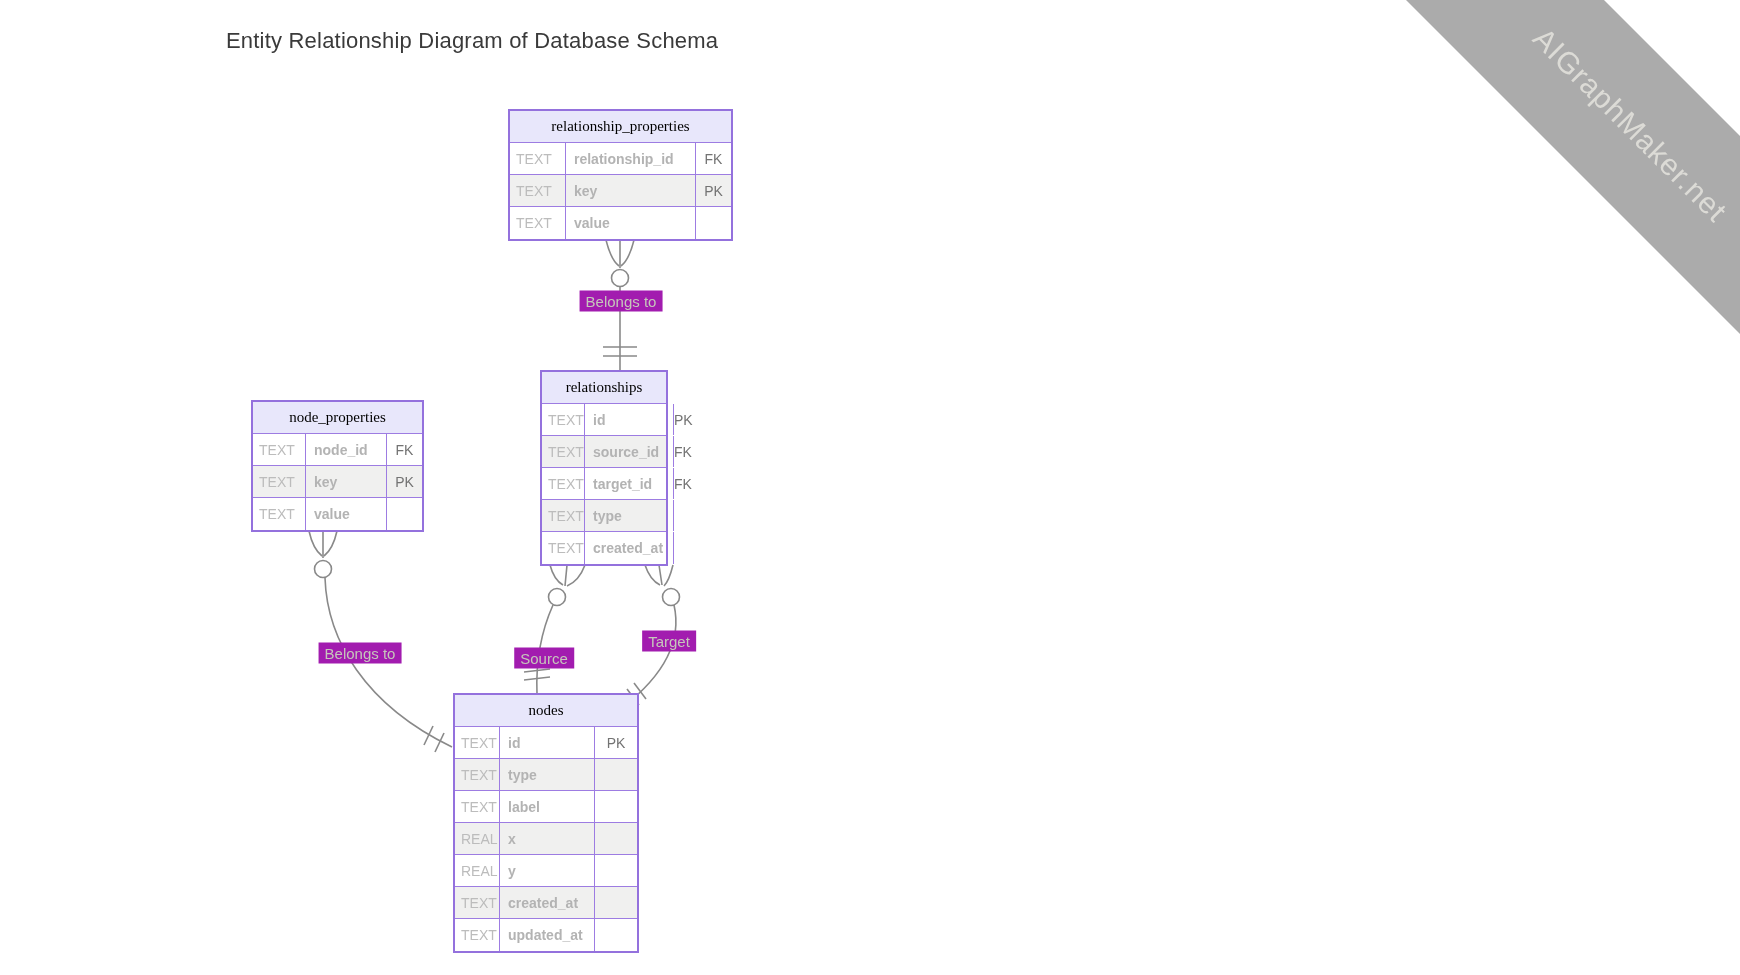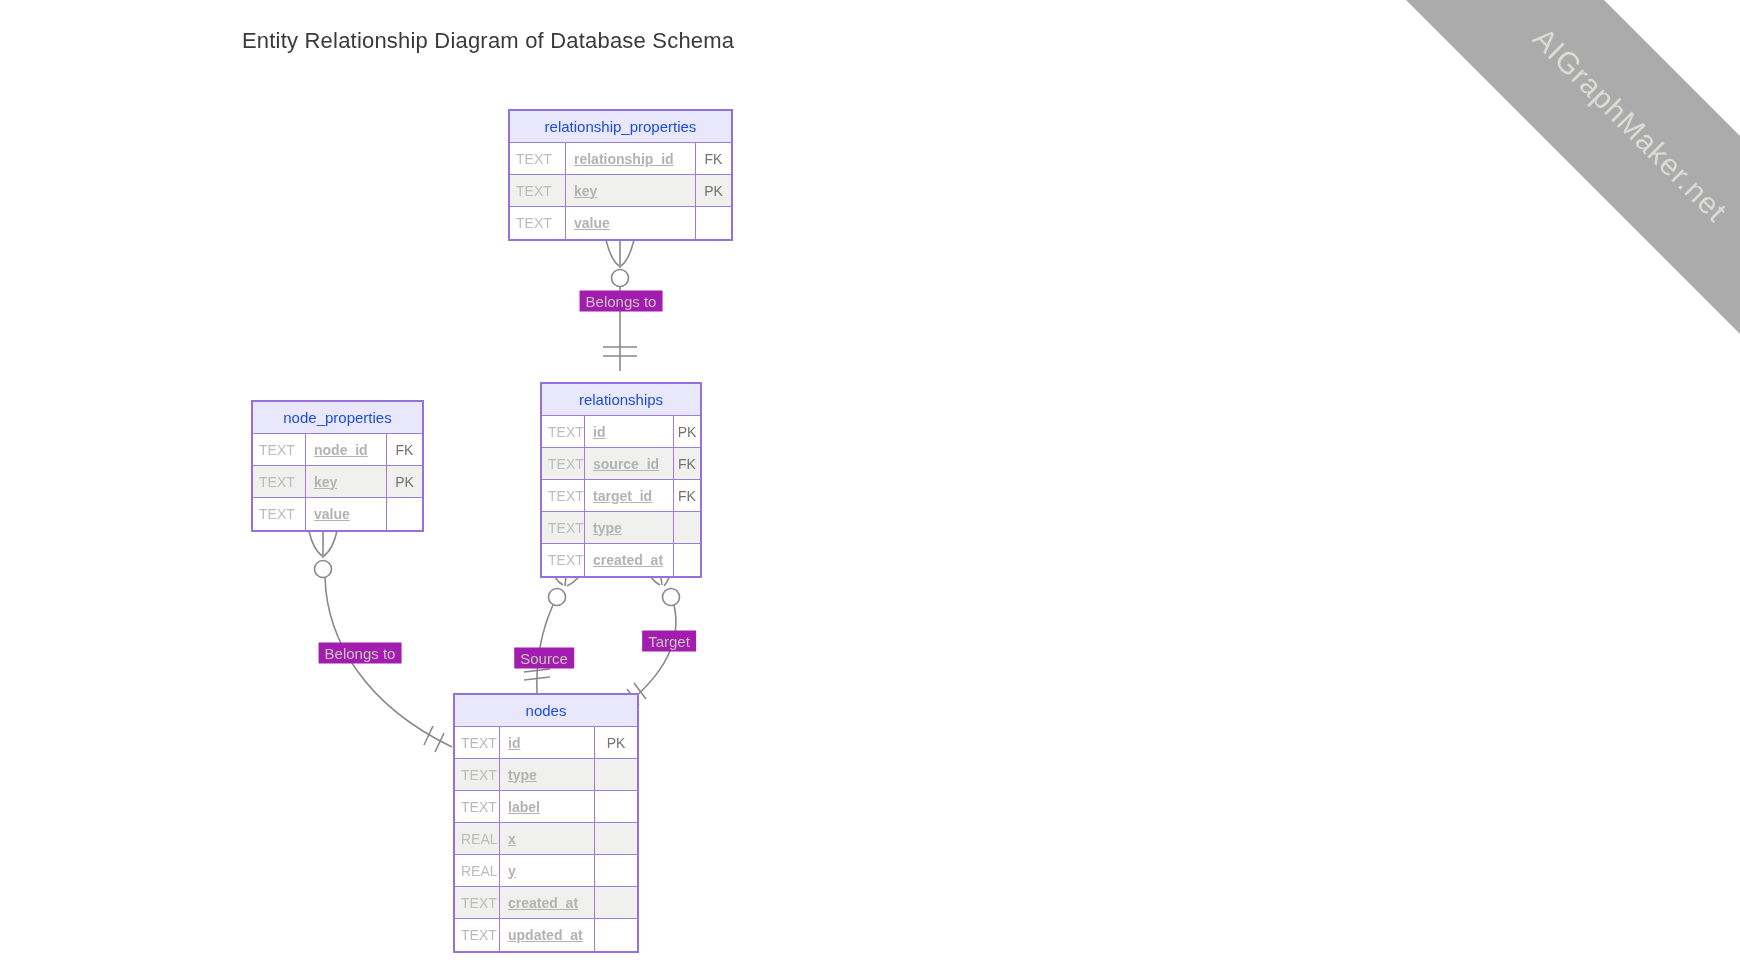--- a/index.html
+++ b/index.html
@@ -5,50 +5,50 @@
   * { box-sizing: border-box; }
   html, body { margin: 0; padding: 0; }
   body {
     width: 1740px; height: 975px; overflow: hidden;
     background: #ffffff; position: relative;
     font-family: "Liberation Sans", sans-serif;
   }
   .stage { position: absolute; inset: 0; overflow: hidden; }
 
   .title {
-    position: absolute; left: 242px; top: 28px; margin: 0;
+    position: absolute; left: 226px; top: 28px; margin: 0;
     font-size: 22px; font-weight: 400; color: #3a3a3a; letter-spacing: .2px;
   }
 
   .wires { position: absolute; left: 0; top: 0; }
   .wires path { fill: none; stroke: #898989; stroke-width: 1.6; }
   .wires circle { fill: #ffffff; stroke: #898989; stroke-width: 1.6; }
 
   .er-table {
     position: absolute; border: 2px solid #9471dd; background: #ffffff;
     font-size: 14px;
   }
   .er-head {
     height: 32px; display: flex; align-items: center; justify-content: center;
     background: #e8e7fb; border-bottom: 1px solid #9d7ce2;
-    color: #1d4ed8; font-size: 15px;
+    color: #000000; font-size: 15px; font-family: Liberation Serif, serif;
   }
   .er-row {
     display: grid; grid-template-columns: var(--c1) var(--c2) 1fr;
     height: 32px; border-bottom: 1px solid #9d7ce2; background: #ffffff;
   }
   .er-row.alt { background: #f0f0ef; }
   .er-row:last-child { border-bottom: none; }
   .er-type {
     display: flex; align-items: center; padding-left: 6px;
     border-right: 1px solid #9d7ce2; color: #bcbcbc;
   }
   .er-field {
     display: flex; align-items: center; padding-left: 8px;
-    font-weight: 600; color: #b3b3b3; text-decoration: underline;
+    font-weight: 600; color: #b3b3b3;
   }
   .er-key {
     display: flex; align-items: center; justify-content: center;
     border-left: 1px solid #9d7ce2; color: #737373;
   }
 
   .wire-label {
     position: absolute; transform: translate(-50%, -50%);
     background: #a21caf; color: #c6c6bb; font-size: 15px;
     padding: 2px 6px; white-space: nowrap;
@@ -123,21 +123,21 @@
         <div class="er-field">key</div>
         <div class="er-key">PK</div>
       </div>
       <div class="er-row">
         <div class="er-type">TEXT</div>
         <div class="er-field">value</div>
         <div class="er-key"></div>
       </div>
     </div>
 
-  <div class="er-table" style="left:540px; top:382px; width:162px; --c1:43px; --c2:88px;">
+  <div class="er-table" style="left:540px; top:370px; width:128px; --c1:43px; --c2:88px;">
       <div class="er-head">relationships</div>
       <div class="er-row">
         <div class="er-type">TEXT</div>
         <div class="er-field">id</div>
         <div class="er-key">PK</div>
       </div>
       <div class="er-row alt">
         <div class="er-type">TEXT</div>
         <div class="er-field">source_id</div>
         <div class="er-key">FK</div>

